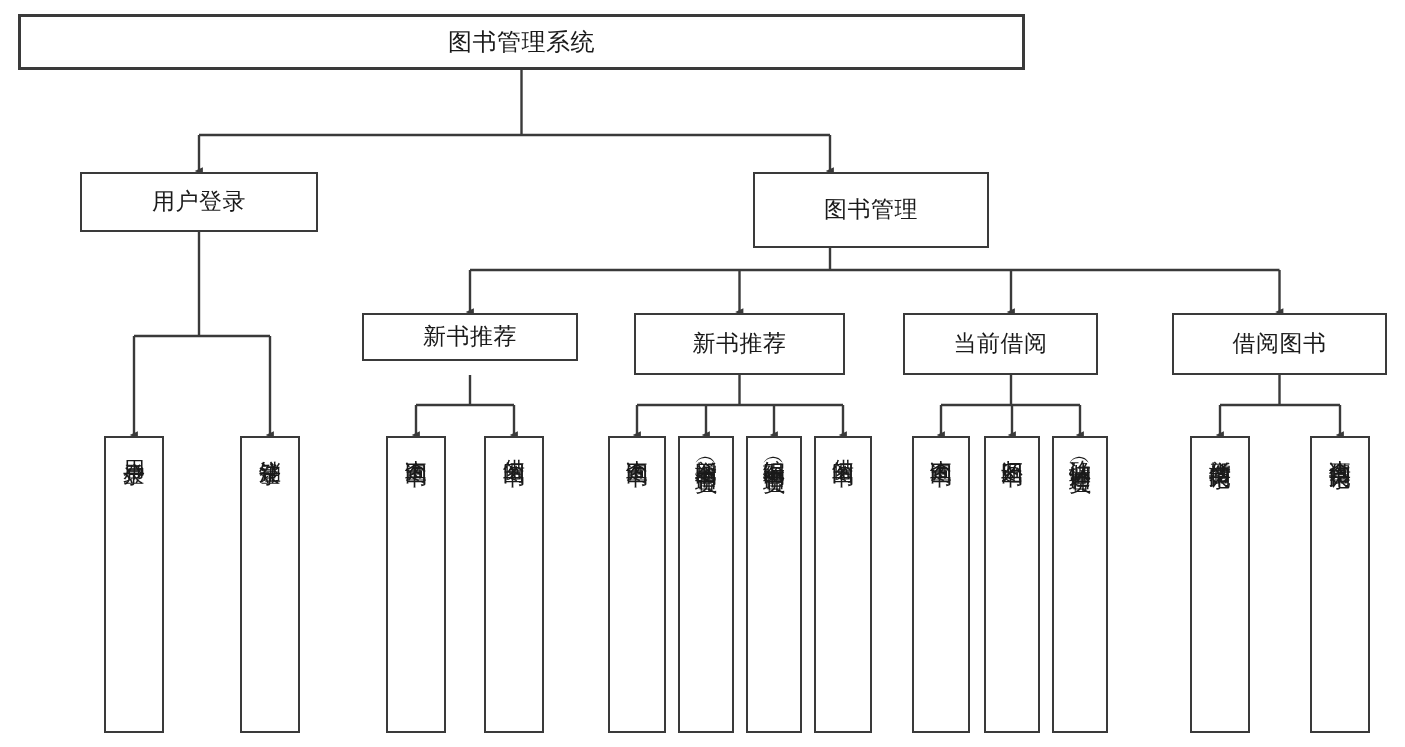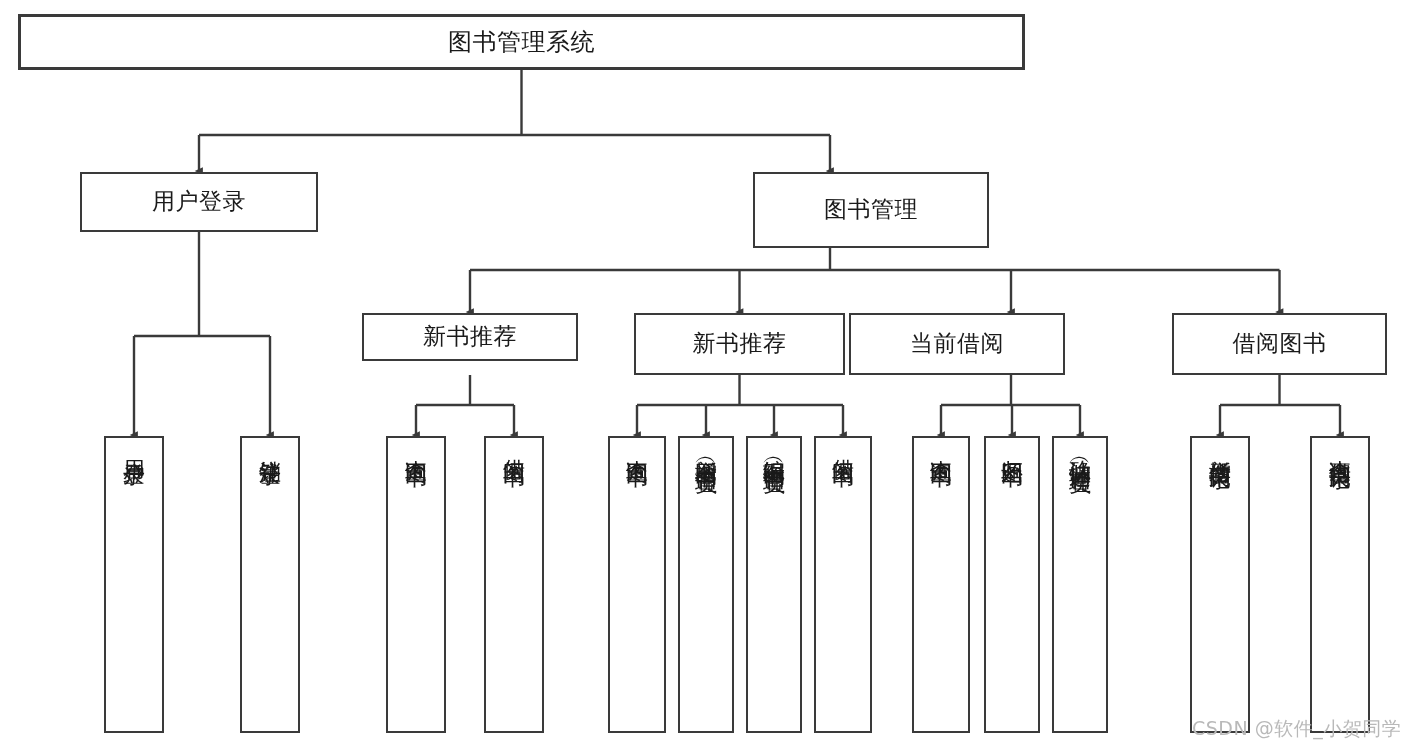--- a/index.html
+++ b/index.html
@@ -131,21 +131,21 @@
   <div class="node horizontal" style="left: 753px; top: 172px; width: 236px; height: 76px;">
     <span class="node-label">图书管理</span>
   </div>
 
   <div class="node horizontal" style="left: 362px; top: 313px; width: 216px; height: 48px;">
     <span class="node-label">新书推荐</span>
   </div>
   <div class="node horizontal" style="left: 634px; top: 313px; width: 211px; height: 62px;">
     <span class="node-label">新书推荐</span>
   </div>
-  <div class="node horizontal" style="left: 849px; top: 313px; width: 216px; height: 62px;">
+  <div class="node horizontal" style="left: 903px; top: 313px; width: 195px; height: 62px;">
     <span class="node-label">当前借阅</span>
   </div>
   <div class="node horizontal" style="left: 1172px; top: 313px; width: 215px; height: 62px;">
     <span class="node-label">借阅图书</span>
   </div>
 
   <div class="node vertical" style="left: 104px; top: 436px; width: 60px; height: 297px;">
     <span class="node-label">用户登录</span>
   </div>
   <div class="node vertical" style="left: 240px; top: 436px; width: 60px; height: 297px;">
@@ -182,14 +182,13 @@
     <span class="node-label">确认归还（管理员）</span>
   </div>
 
   <div class="node vertical" style="left: 1190px; top: 436px; width: 60px; height: 297px;">
     <span class="node-label">新增借阅记录</span>
   </div>
   <div class="node vertical" style="left: 1310px; top: 436px; width: 60px; height: 297px;">
     <span class="node-label">查询借阅记录</span>
   </div>
 
-  <div class="watermark" style="left: 1192px; top: 716px;">CSDN @软件_小贺同学</div>
 </div>
 
 </body></html>

